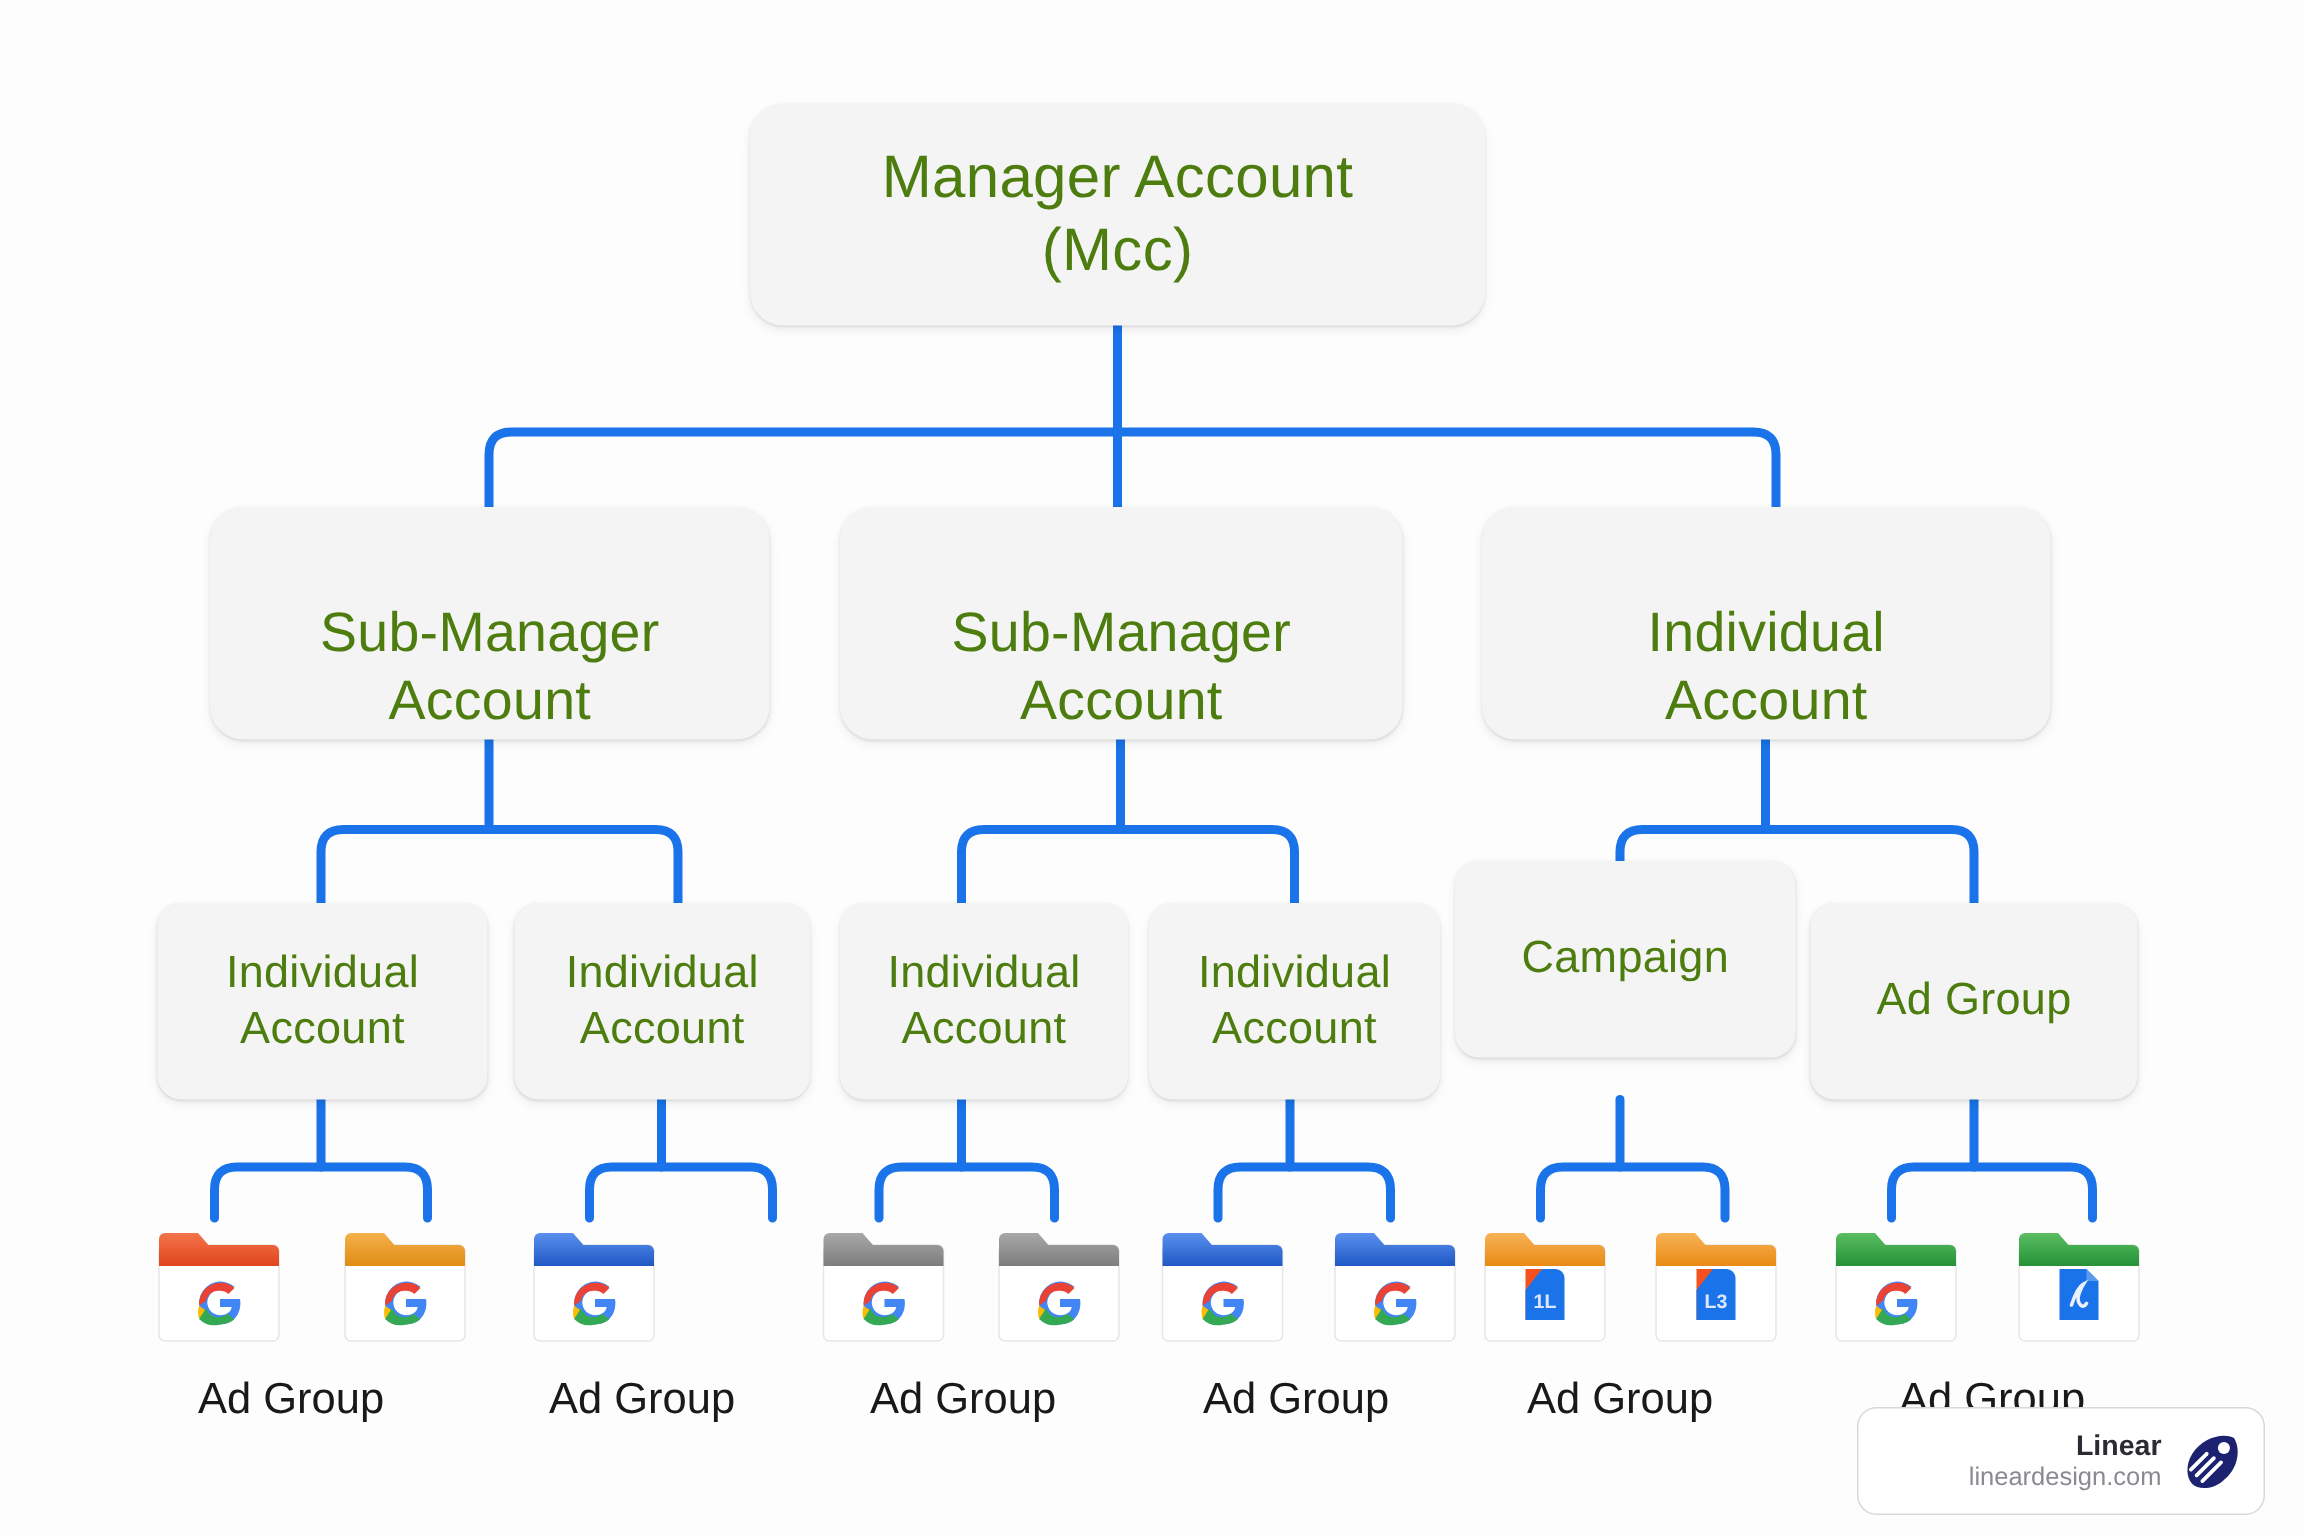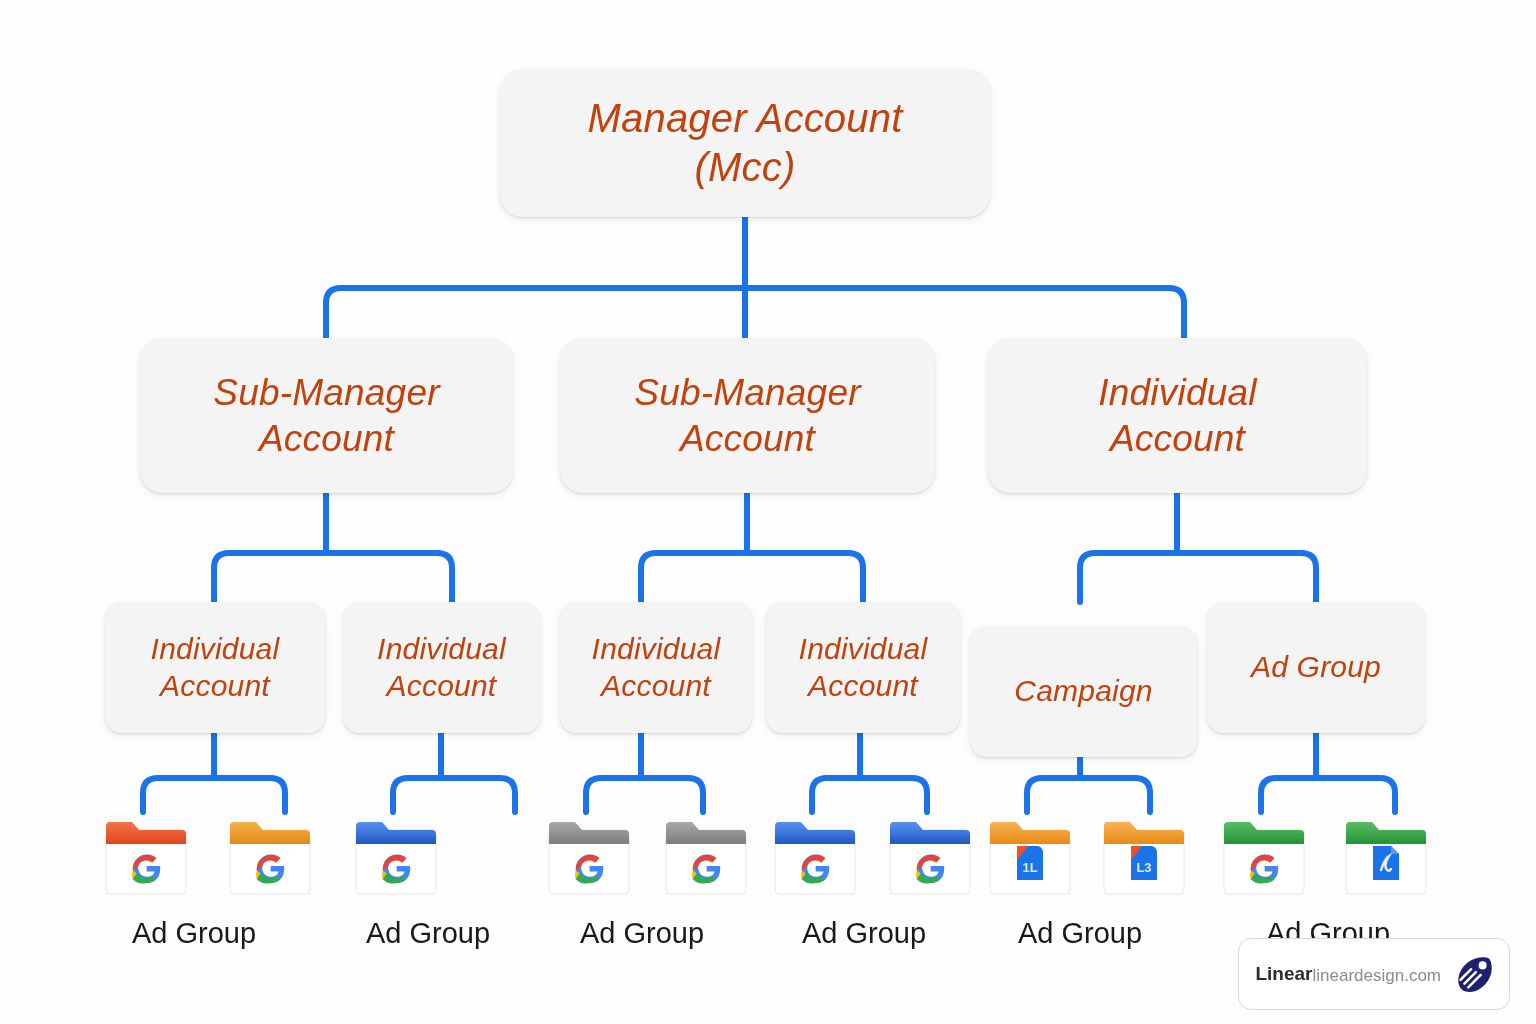--- a/index.html
+++ b/index.html
@@ -29,37 +29,37 @@
   }
   .node {
     position: absolute;
     background: #f4f4f4;
     border-radius: 18px;
     box-shadow: 0 1px 2px rgba(0,0,0,0.10), 0 3px 7px rgba(0,0,0,0.07);
     display: flex;
     align-items: center;
     justify-content: center;
     text-align: center;
-    color: #c2410c;
+    color: #4d7c0f;
     letter-spacing: 0.2px;
     line-height: 1.22;
     box-sizing: border-box;
     padding: 4px 10px;
     z-index: 3;
-    font-style: italic;
   }
   .node.root {
     font-size: 40px;
     font-weight: 400;
     border-radius: 22px;
   }
   .node.lvl2 {
     font-size: 37px;
     font-weight: 400;
     border-radius: 22px;
+    align-items: flex-end;
   }
   .node.lvl3 {
     font-size: 30px;
     font-weight: 400;
     border-radius: 16px;
   }
   .node .txt { display: block; white-space: pre-line; }
 
   .folder {
     position: absolute;
@@ -86,21 +86,21 @@
     display: flex;
     align-items: center;
     justify-content: flex-end;
     gap: 10px;
     padding-right: 12px;
     box-sizing: border-box;
     z-index: 10;
   }
   #watermark .wm-text {
     display: flex;
-    flex-direction: row;
+    flex-direction: column;
     align-items: flex-end;
     line-height: 1.12;
   }
   #watermark .wm-name {
     font-size: 19px;
     font-weight: bold;
     color: #2b2b35;
   }
   #watermark .wm-url {
     font-size: 17px;
@@ -174,21 +174,21 @@
 Account</span>
   </div>
   <div class="node lvl3" style="left:560px; top:602px; width:192px; height:131px;">
     <span class="txt">Individual
 Account</span>
   </div>
   <div class="node lvl3" style="left:766px; top:602px; width:194px; height:131px;">
     <span class="txt">Individual
 Account</span>
   </div>
-  <div class="node lvl3" style="left:970px; top:626px; width:227px; height:131px;align-items:center;">
+  <div class="node lvl3" style="left:970px; top:574px; width:227px; height:131px;align-items:center;">
     <span class="txt">Campaign</span>
   </div>
   <div class="node lvl3" style="left:1207px; top:602px; width:218px; height:131px;">
     <span class="txt">Ad Group</span>
   </div>
 
   <svg class="folder" style="left:100px; top:812px;" width="92" height="86" viewBox="0 0 92 86">
     <defs>
       <linearGradient id="tabR" x1="0" y1="0" x2="0" y2="1">
         <stop offset="0" stop-color="#f4744a"></stop>

